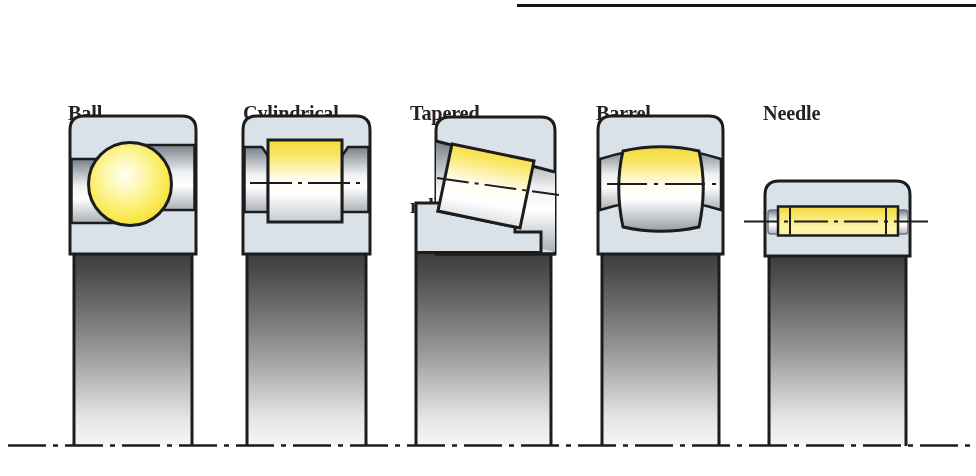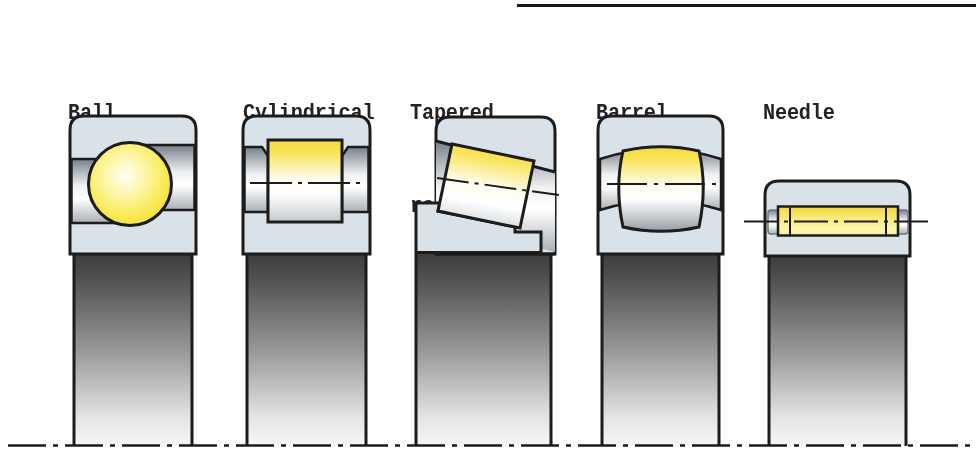--- a/index.html
+++ b/index.html
@@ -1,21 +1,21 @@
 <!DOCTYPE html>
 <html><head>
 <meta charset="utf-8">
 <style>
   html,body{margin:0;padding:0;background:#ffffff;}
   .stage{
     position:relative;
     width:976px;height:476px;
     background:#ffffff;
     overflow:hidden;
-    font-family:Liberation Mono, monospace;
+    font-family:Liberation Serif, serif;
   }
   .stage svg{position:absolute;left:0;top:0;}
   .lbl{
     position:absolute;
     font-weight:bold;
     font-size:21.5px;
     line-height:31px;
     color:#262223;
     letter-spacing:-0.2px;
     transform:scaleX(.94);

